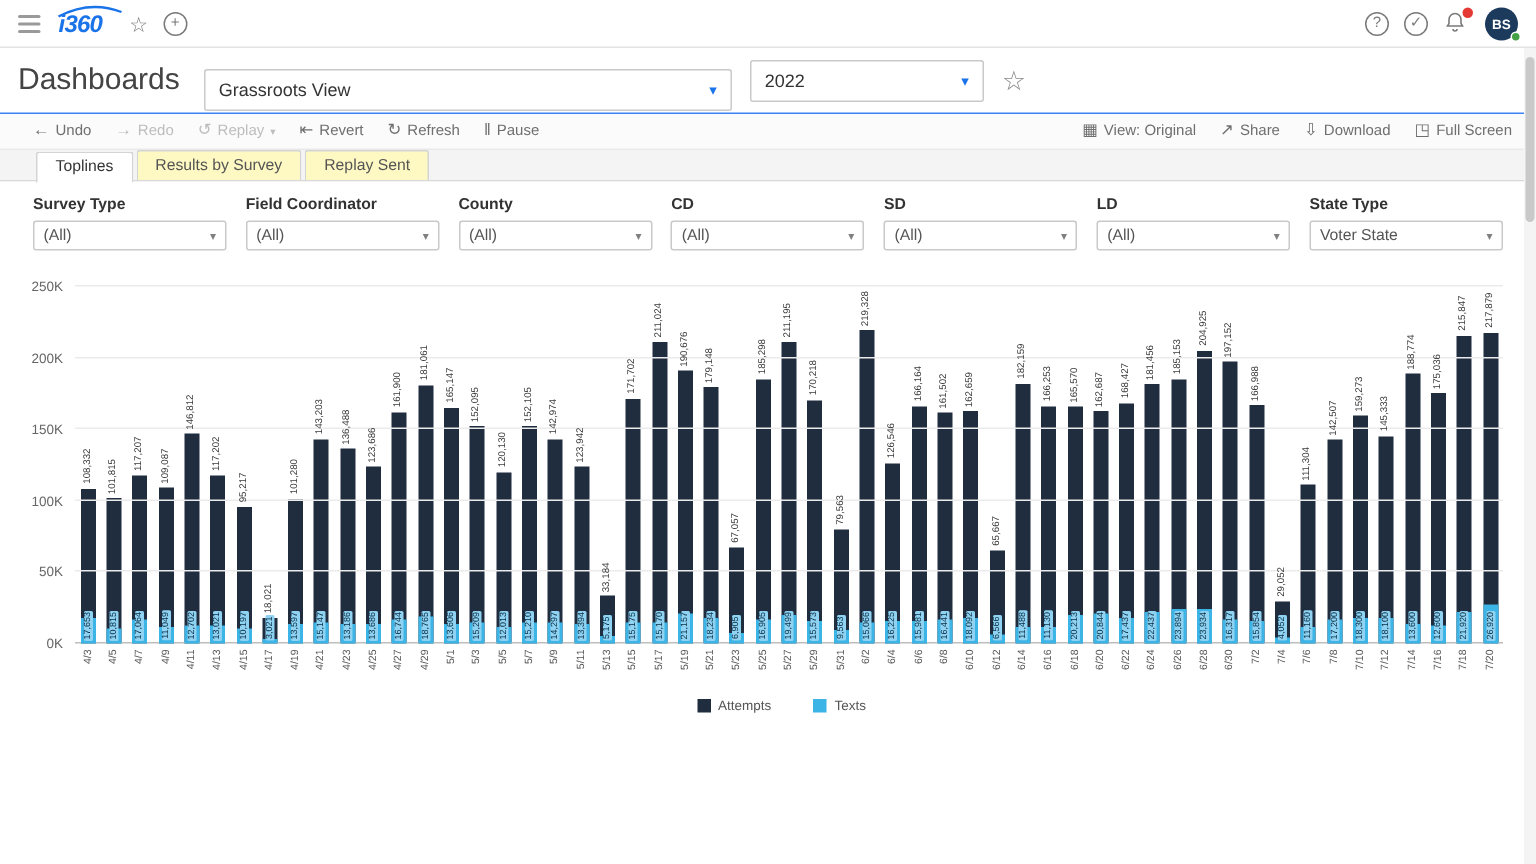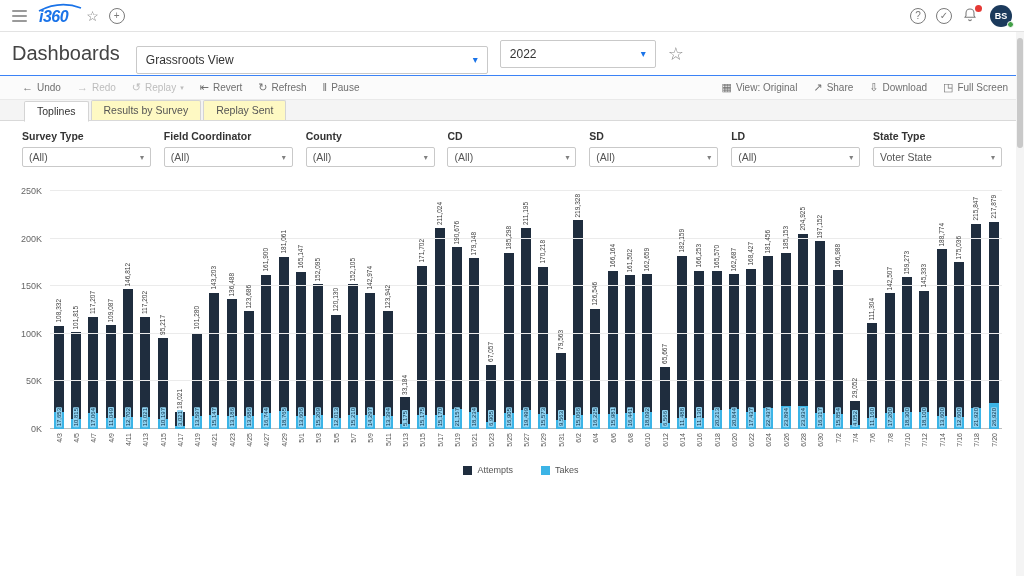--- a/index.html
+++ b/index.html
@@ -669,20 +669,20 @@
         <div class="gridline" style="bottom: 100%;"></div>
       </div>
   </div>
   <div class="legend">
     <span class="legend-item">
       <i style="background: rgb(31, 45, 62);"></i>
       <span>Attempts</span>
     </span>
     <span class="legend-item">
       <i style="background: rgb(60, 180, 230);"></i>
-      <span>Takes</span>
+      <span>Texts</span>
     </span>
   </div>
 </section>
 
 <div class="scrollbar">
   <div class="scroll-thumb"></div>
 </div>
 
 </body></html>

